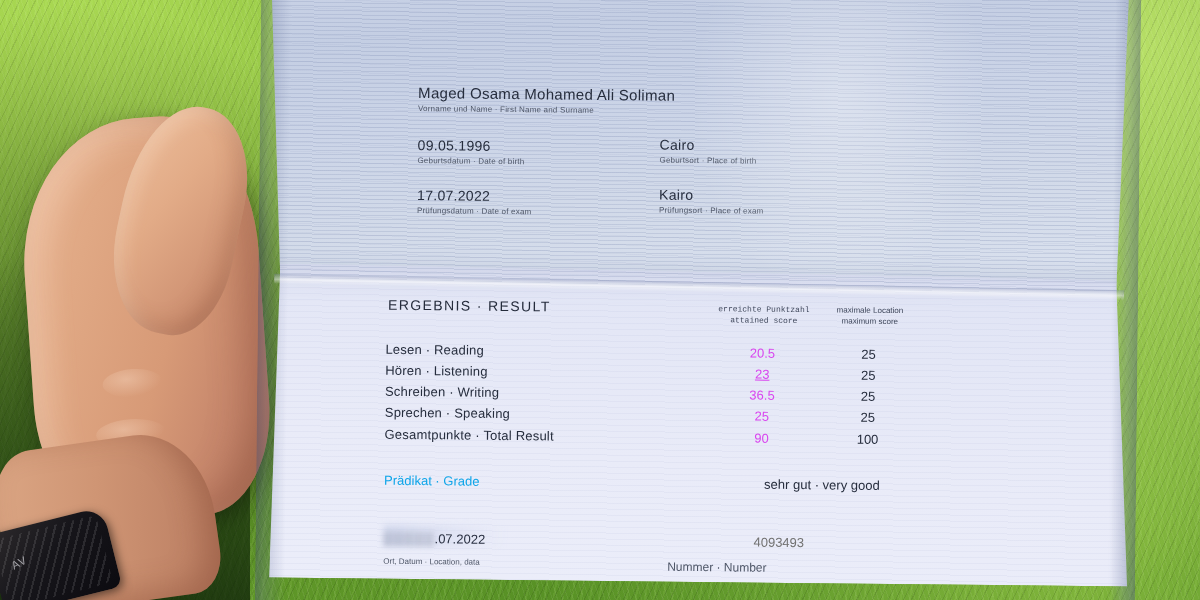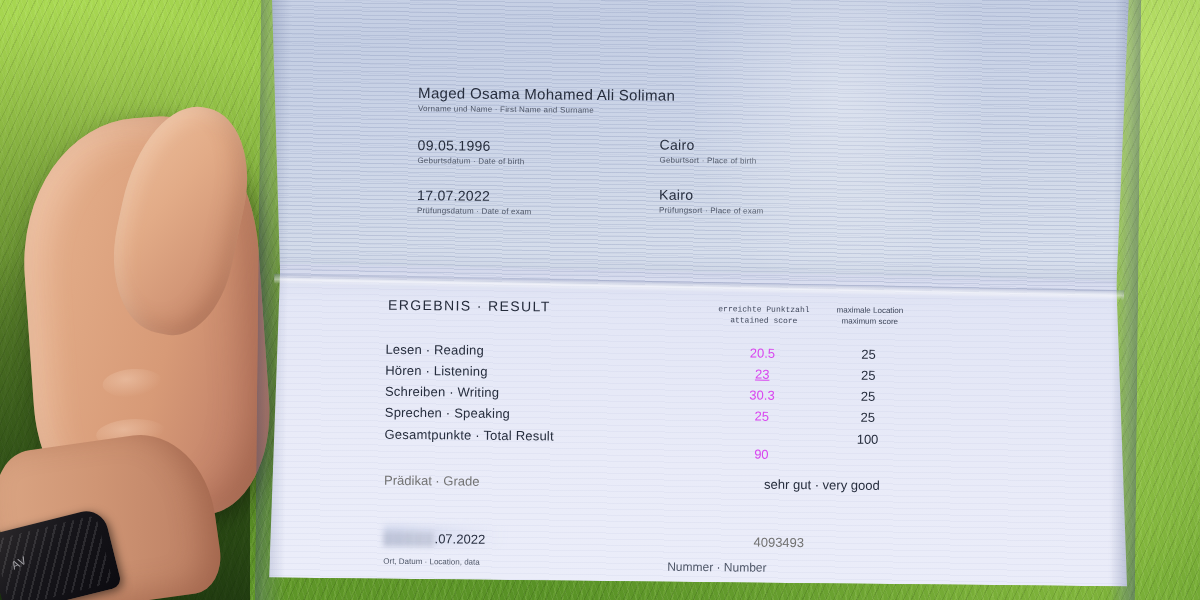--- a/index.html
+++ b/index.html
@@ -233,21 +233,21 @@
     left: 576px;
     width: 70px;
     text-align: center;
     font-size: 13px;
     color: #262d3d;
   }
   .grade-label {
     position: absolute;
     left: 128px; top: 494px;
     font-size: 13px;
-    color: #737373;
+    color: #0ea5e9;
     white-space: nowrap;
   }
   .grade-value {
     position: absolute;
     left: 508px; top: 494px;
     font-size: 13px;
     color: #262d3d;
     white-space: nowrap;
   }
   .footer-date {
@@ -368,29 +368,29 @@
 
     <div class="row-label" style="top:363px;">Lesen · Reading</div>
     <div class="row-attained" style="top:363px;">20.5</div>
     <div class="row-max" style="top:363px;">25</div>
 
     <div class="row-label" style="top:384px;">Hören · Listening</div>
     <div class="row-attained" style="top:384px;text-decoration:underline;">23</div>
     <div class="row-max" style="top:384px;">25</div>
 
     <div class="row-label" style="top:405px;">Schreiben · Writing</div>
-    <div class="row-attained" style="top:405px;">30.3</div>
+    <div class="row-attained" style="top:405px;">36.5</div>
     <div class="row-max" style="top:405px;">25</div>
 
     <div class="row-label" style="top:426px;">Sprechen · Speaking</div>
     <div class="row-attained" style="top:426px;">25</div>
     <div class="row-max" style="top:426px;">25</div>
 
     <div class="row-label" style="top:448px;">Gesamtpunkte · Total Result</div>
-    <div class="row-attained" style="top:448px;margin-top:16px;">90</div>
+    <div class="row-attained" style="top:448px;">90</div>
     <div class="row-max" style="top:448px;">100</div>
 
     <div class="grade-label">Prädikat · Grade</div>
     <div class="grade-value">sehr gut · very good</div>
 
     <div class="smudge"></div>
     <div class="footer-date">
       <span class="blurred">▒▒▒▒▒</span><span>.07.2022</span>
     </div>
     <div class="footer-caption">Ort, Datum · Location, data</div>

